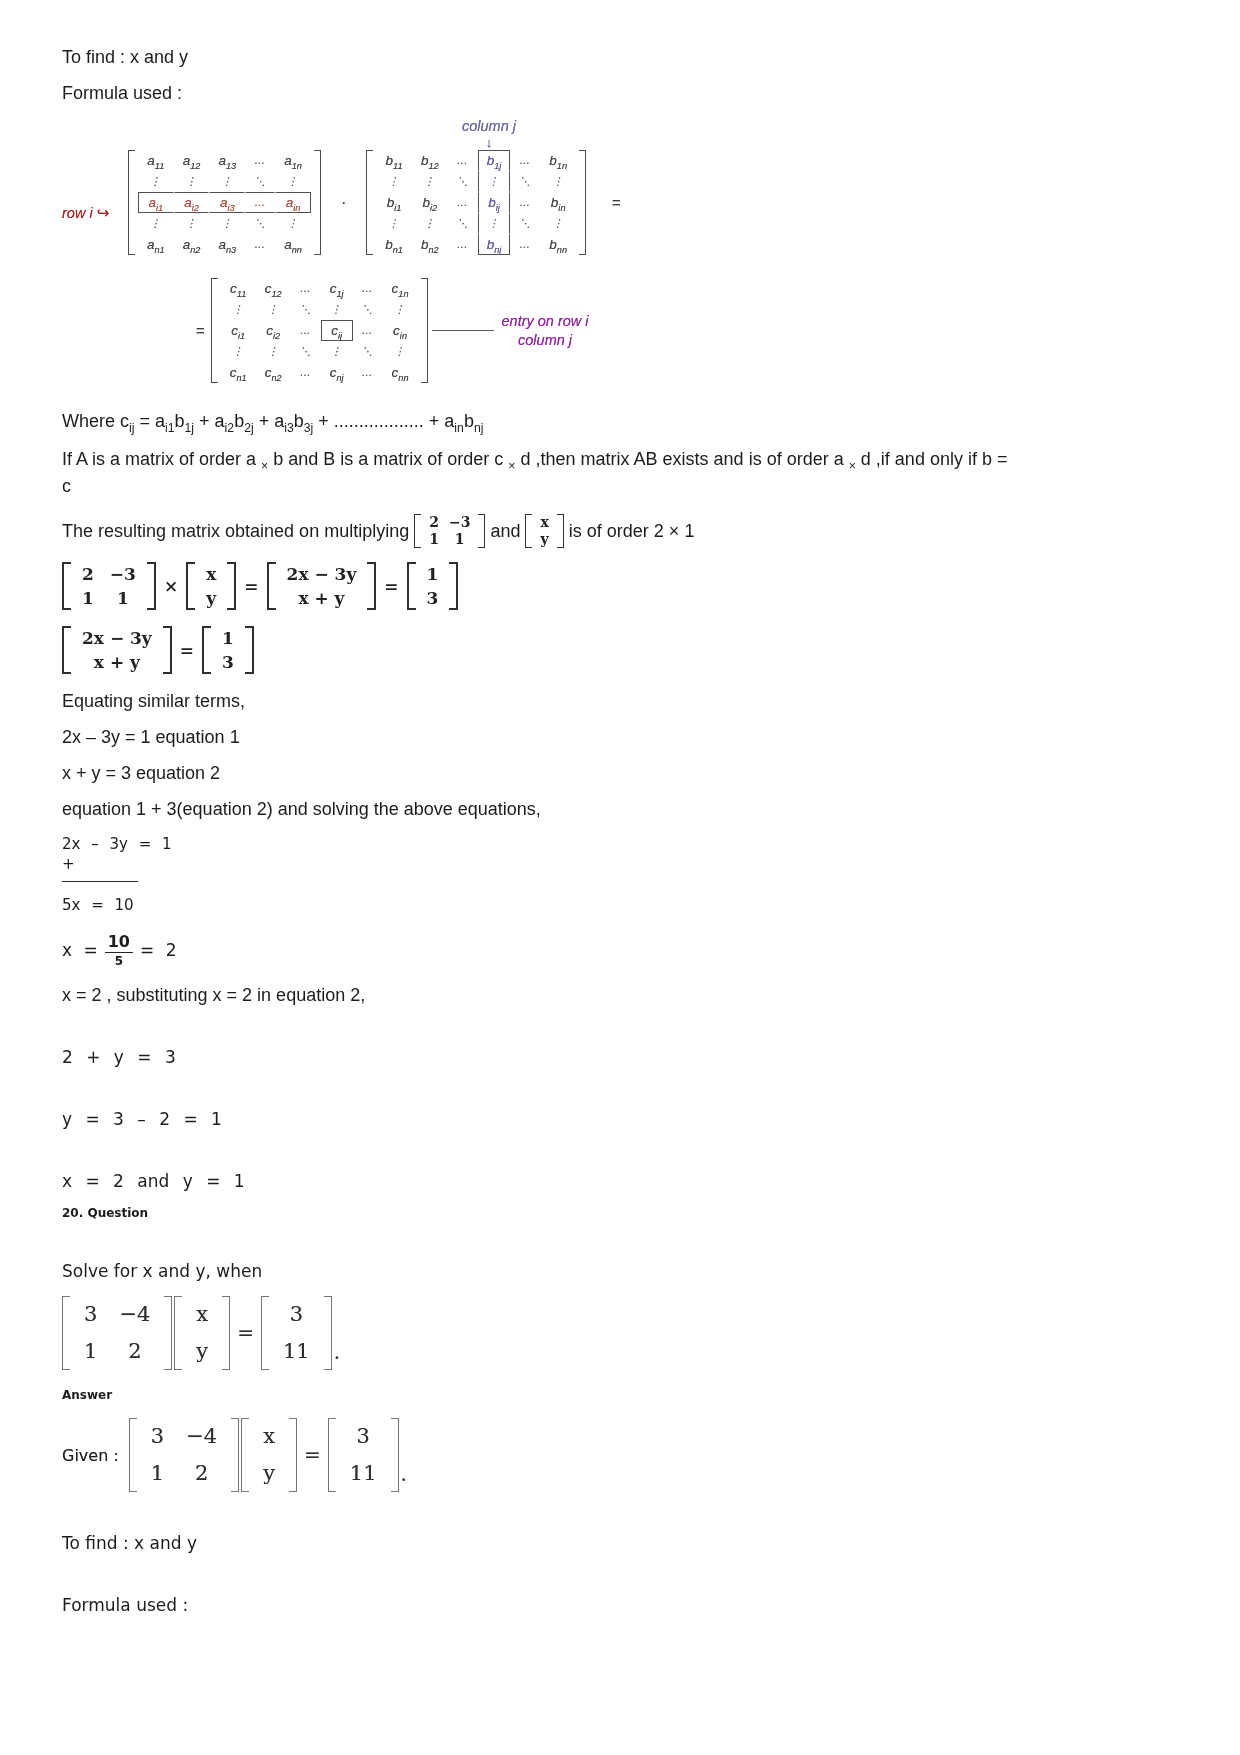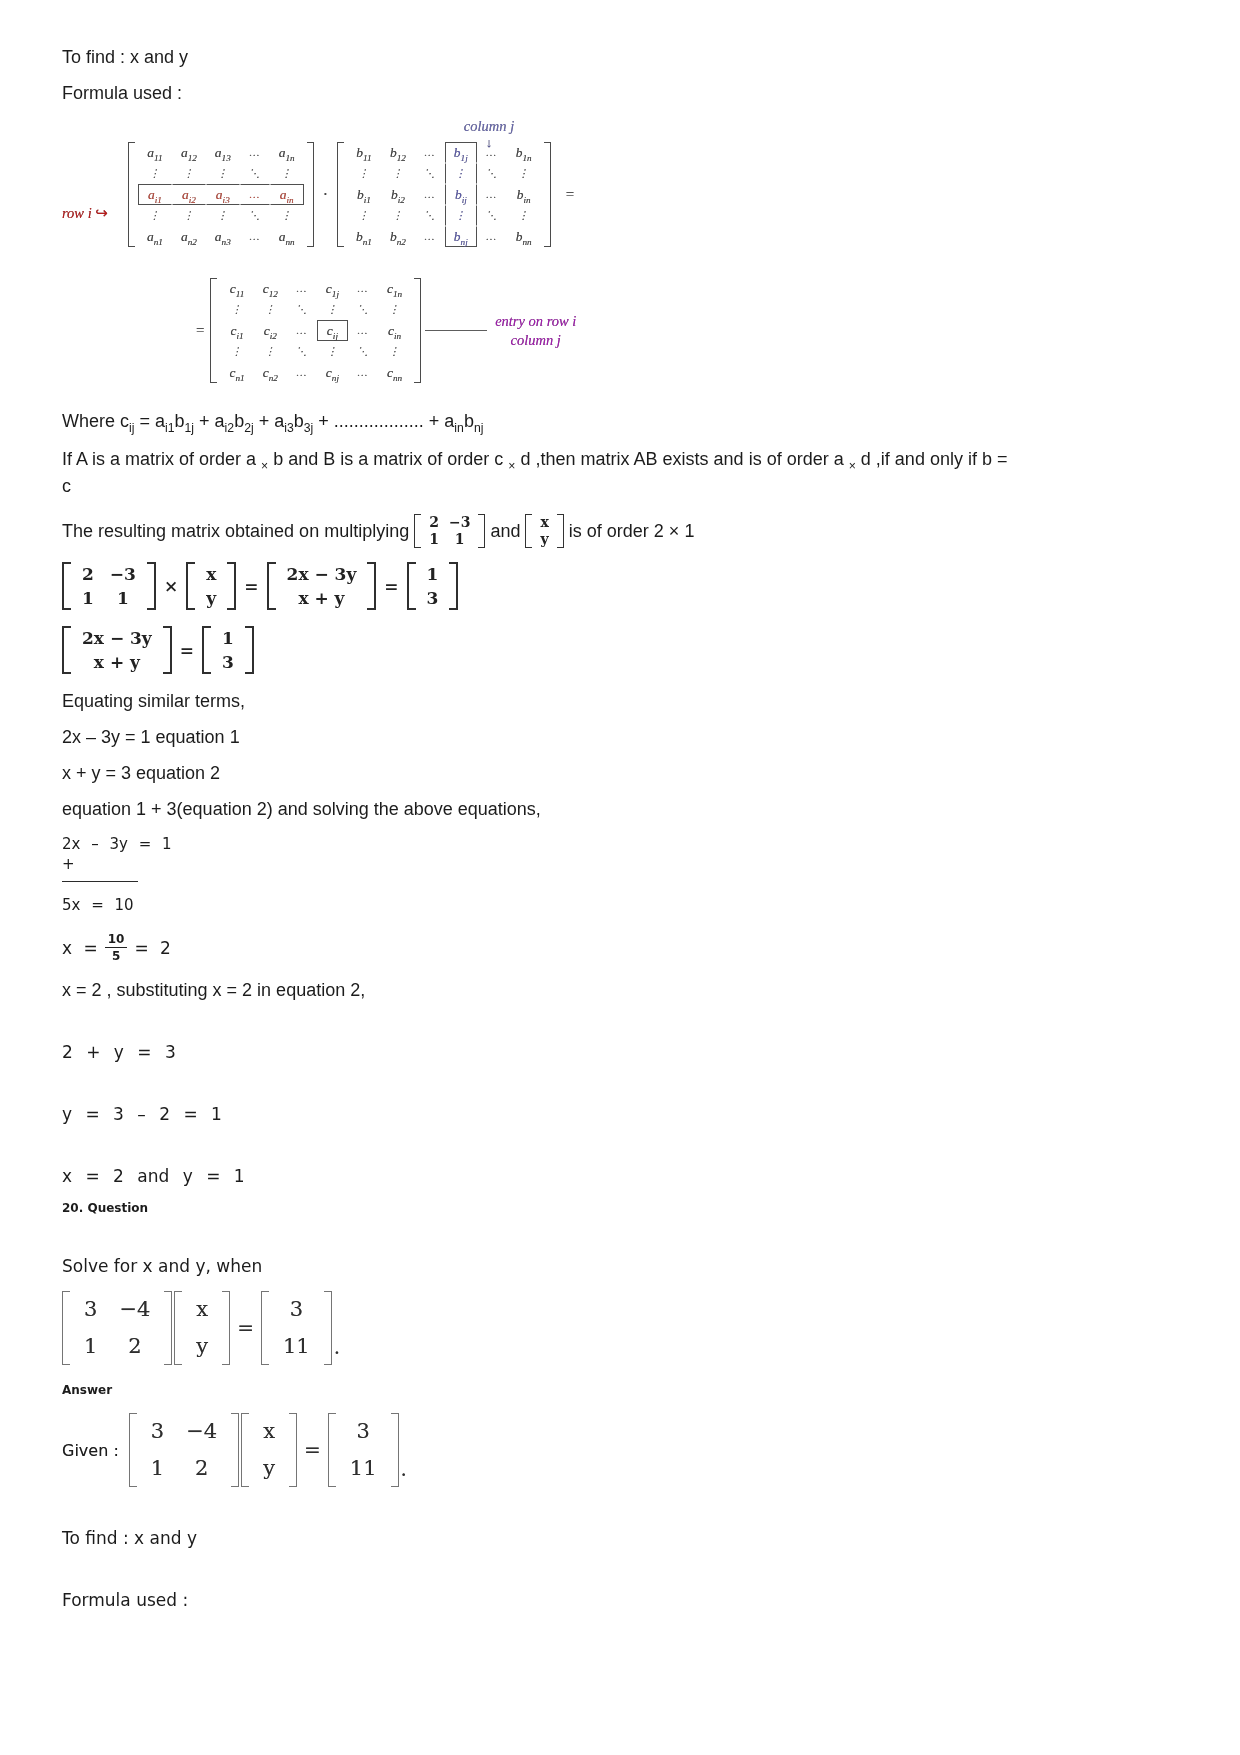--- a/index.html
+++ b/index.html
@@ -21,31 +21,31 @@
   .mx-cell{text-align:center;border:1px solid transparent;}
   .bt{border-top-color:#4f4f4f!important;}
   .bb{border-bottom-color:#4f4f4f!important;}
   .bl{border-left-color:#4f4f4f!important;}
   .br2{border-right-color:#4f4f4f!important;}
   .hl-red{color:#bf4c3e!important;}
   .hl-blue{color:#5c5caa!important;}
 
   
   .diagram{position:relative;width:680px;height:276px;margin:10px 0 16px;
-           font-family:Liberation Serif, serif;font-style:italic;
+           font-family:Liberation Sans, sans-serif;font-style:italic;
            text-shadow:0 0 .6px rgba(70,70,70,.75);}
   .diagram .mx-cell{padding:1px 8px;font-size:13.5px;color:#474747;line-height:17px;}
   .diagram .dots{font-size:11px;color:#5a5a5a;letter-spacing:1px;}
   .col-label{position:absolute;top:0;left:352px;width:150px;text-align:center;
              font-size:14.5px;color:#6a6aae;}
   .col-arrow{position:absolute;top:17px;left:352px;width:150px;text-align:center;
              font-size:13px;color:#55559a;}
   .row-label{position:absolute;top:86px;left:0;font-size:14.5px;color:#b91c1c;}
   .row-label .hook{font-style:normal;font-size:15px;letter-spacing:-1px;}
-  .dg-part1{position:absolute;top:24px;left:66px;display:flex;align-items:center;gap:9px;}
+  .dg-part1{position:absolute;top:32px;left:66px;display:flex;align-items:center;gap:20px;}
   .dg-part2{position:absolute;top:160px;left:128px;display:flex;align-items:center;}
   .dg-dot{font-size:16px;color:#444;font-style:normal;}
   .dg-eq{font-size:15px;color:#3f3f3f;font-style:normal;margin:0 6px;}
   .connector{width:62px;border-top:1.3px solid #5d5d5d;height:0;margin:0 8px 0 4px;}
   .entry-label{font-size:14.5px;color:#a21caf;text-align:center;line-height:19px;}
 
   
   .smx .mx-cell{font-family:"DejaVu Serif",serif;font-weight:700;font-size:14px;
                 color:#222;padding:0 4px;line-height:15px;}
   .smx .br.l,.smx .br.r{border-width:1.5px;border-color:#333;}
@@ -57,21 +57,21 @@
                  color:#222;padding:1px 7px;line-height:20px;}
   .eqmx .br.l,.eqmx .br.r{border-width:2px;border-color:#2f2f2f;width:7px;}
   .eq-op{font-family:"DejaVu Serif",serif;font-weight:700;font-size:17px;color:#222;margin:0 8px;}
 
   
   .addblock{line-height:20px;margin:2px 0 12px;}
   .sum-rule{width:76px;border-bottom:1.6px solid #2b2b2b;height:4px;margin:3px 0 0;}
   .fracline{display:flex;align-items:center;font-family:"DejaVu Sans",sans-serif;
             font-size:17px;word-spacing:6px;margin:6px 0 16px;}
   .frac{display:inline-flex;flex-direction:column;align-items:center;margin:0 7px;}
-  .fnum{font-weight:700;font-size:12px;border-bottom:1.4px solid #222;padding:0 3px 1px;}
+  .fnum{font-weight:700;font-size:16px;border-bottom:1.4px solid #222;padding:0 3px 1px;}
   .fden{font-weight:700;font-size:12px;padding-top:1px;}
 
   
   .qline{display:flex;align-items:center;margin:4px 0 18px;
          text-shadow:0 0 .5px rgba(70,70,70,.6);}
   .qmx .mx-cell{font-family:"DejaVu Serif",serif;font-size:21px;color:#2e2e2e;
                 padding:3px 10px;line-height:29px;}
   .qmx .br.l,.qmx .br.r{border-width:1.5px;border-color:#757575;width:7px;}
   .q-eq{font-family:"DejaVu Serif",serif;font-size:20px;color:#2e2e2e;margin:0 7px;}
   .mx-period{font-family:"DejaVu Serif",serif;font-size:20px;color:#2e2e2e;

